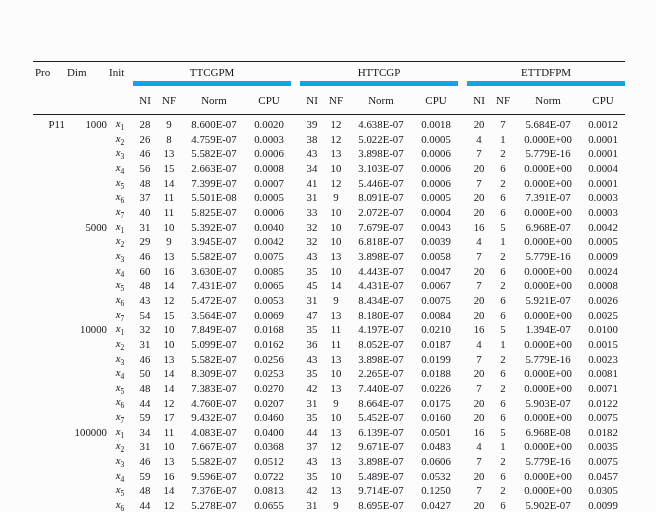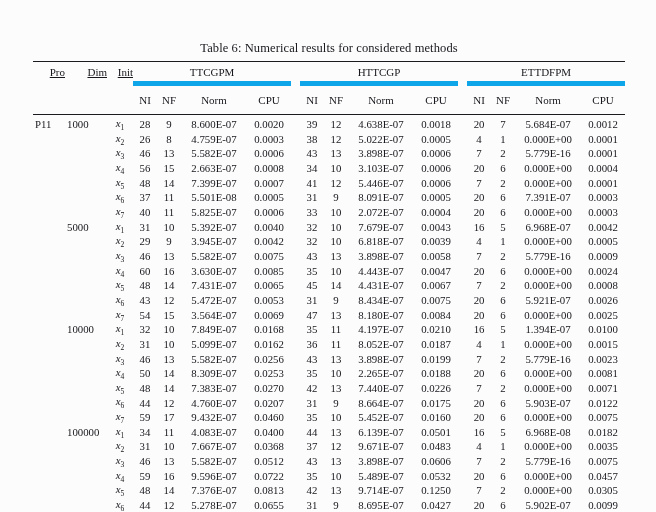--- a/index.html
+++ b/index.html
@@ -41,34 +41,33 @@
     font-weight: normal;
     text-align: center;
     padding: 0;
     white-space: nowrap;
     overflow: hidden;
   }
   thead th { font-size: 11px; }
   thead tr.toprow th { height: 21px; vertical-align: top; padding-top: 4px; }
   thead tr.toprow th.method { vertical-align: bottom; padding-bottom: 3px; border-bottom: 5px solid #0ea5e9; }
   thead tr.subrow th { height: 31px; vertical-align: middle; border-bottom: 1.3px solid #1a1a20; }
-  thead th.corner { text-align: right; padding-left: 2px; border-bottom: 1.3px solid #1a1a20; text-decoration: underline; }
+  thead th.corner { text-align: left; padding-left: 2px; border-bottom: 1.3px solid #1a1a20; }
   thead th.gaphead { border-bottom: 1.3px solid #1a1a20; }
   tbody td { height: 12.55px; line-height: 12.55px; }
   tbody tr:first-child td { padding-top: 2px; }
-  td.left { text-align: left; padding-left: 2px; }
+  td.left { text-align: right; padding-left: 2px; }
   td.init i { font-style: italic; }
   td.init sub { font-size: 7.5px; line-height: 1; }
 </style>
 </head>
 <body>
 
 <div class="page">
 
-  <div class="caption">Table 6: Numerical results for considered methods</div>
 
   <table class="results">
     <colgroup>
       <col style="width:32px">
         <col style="width:42px">
         <col style="width:26px">
       <col style="width:24px">
         <col style="width:24px">
         <col style="width:66px">
         <col style="width:44px">

